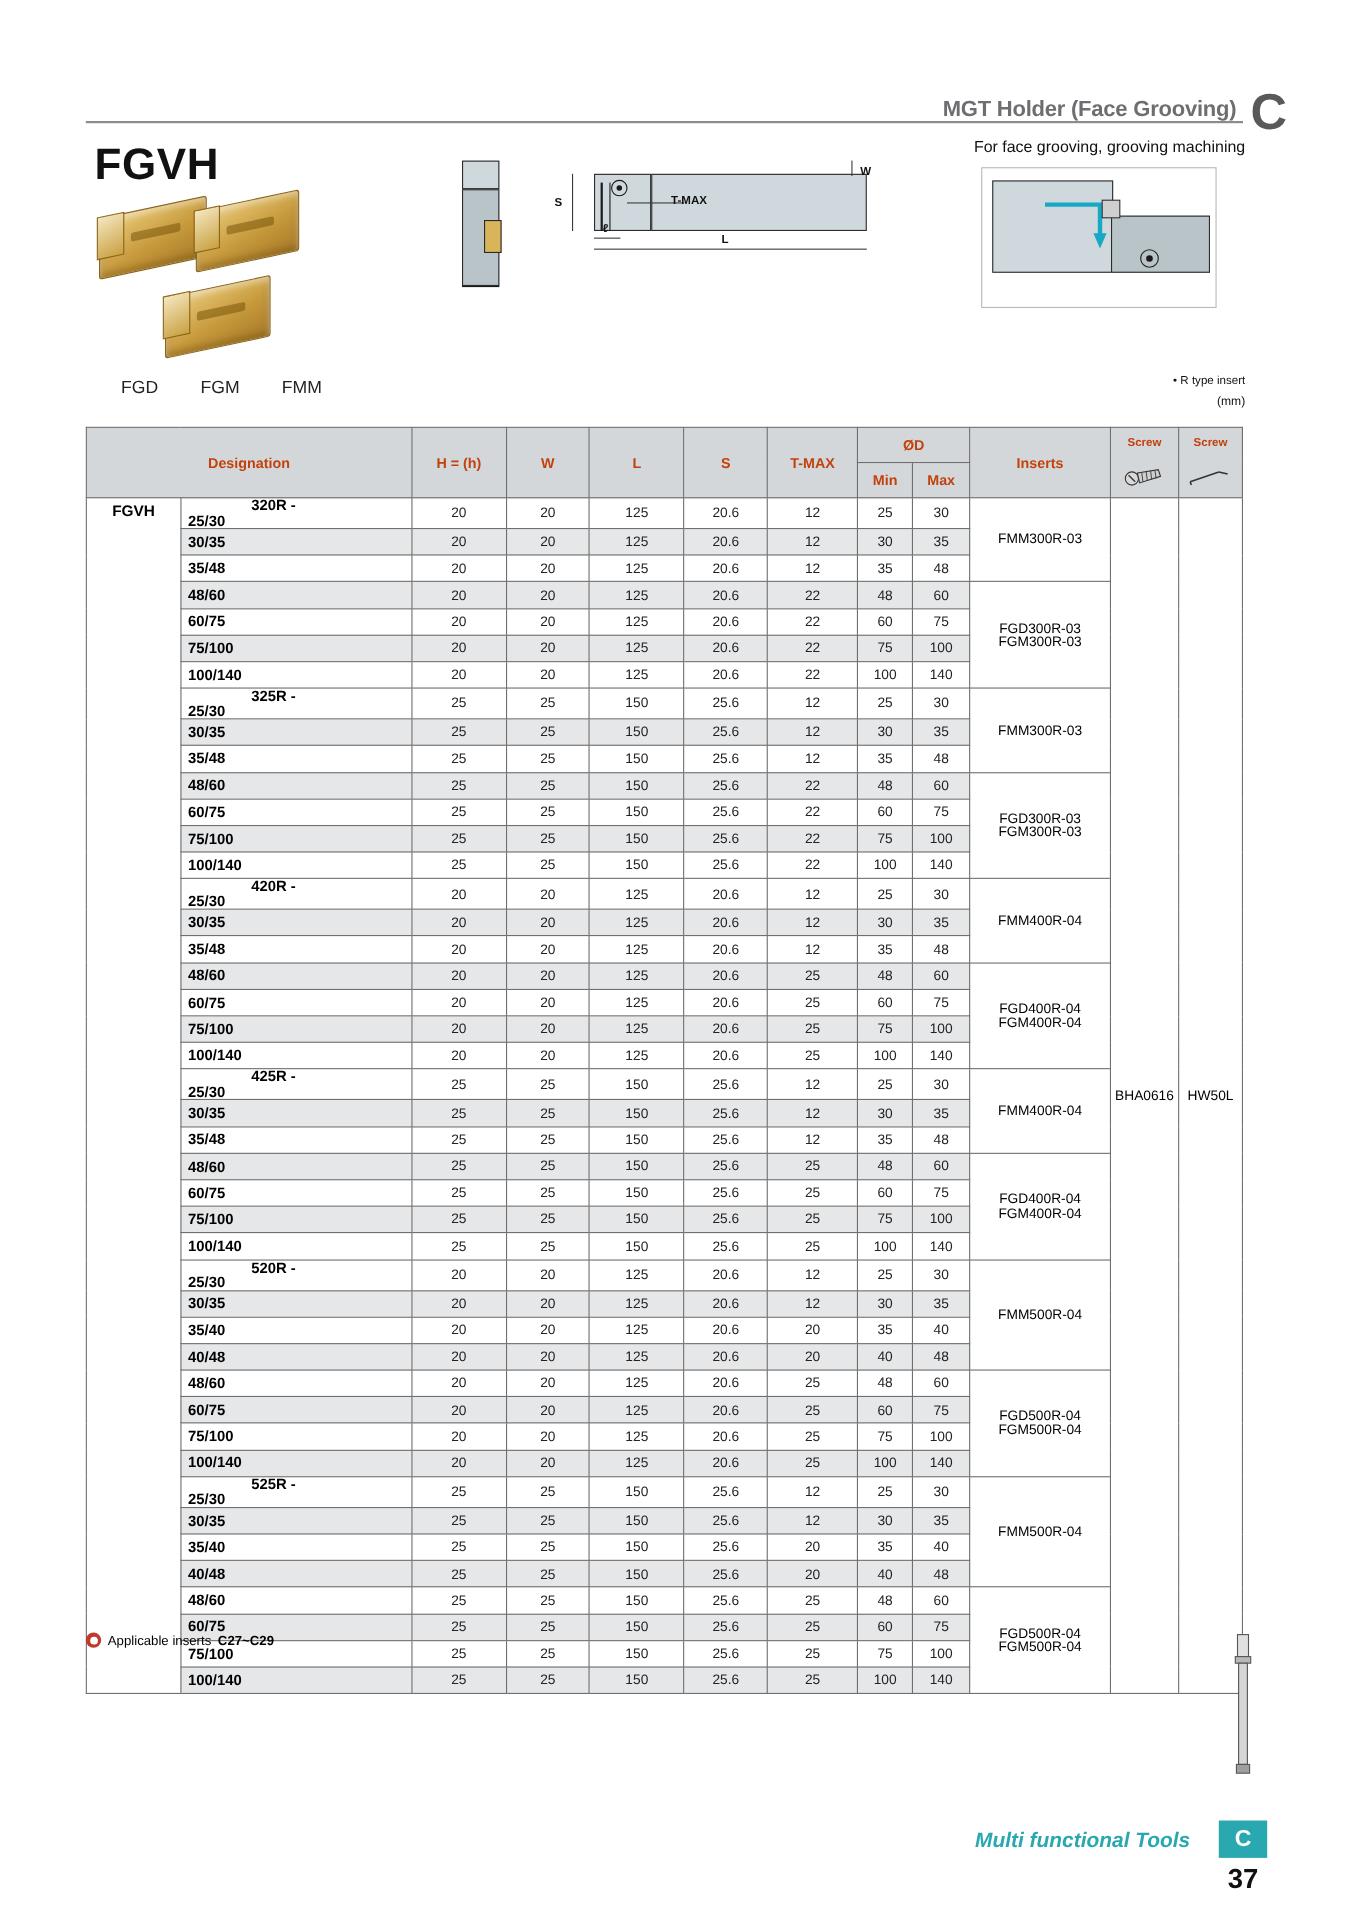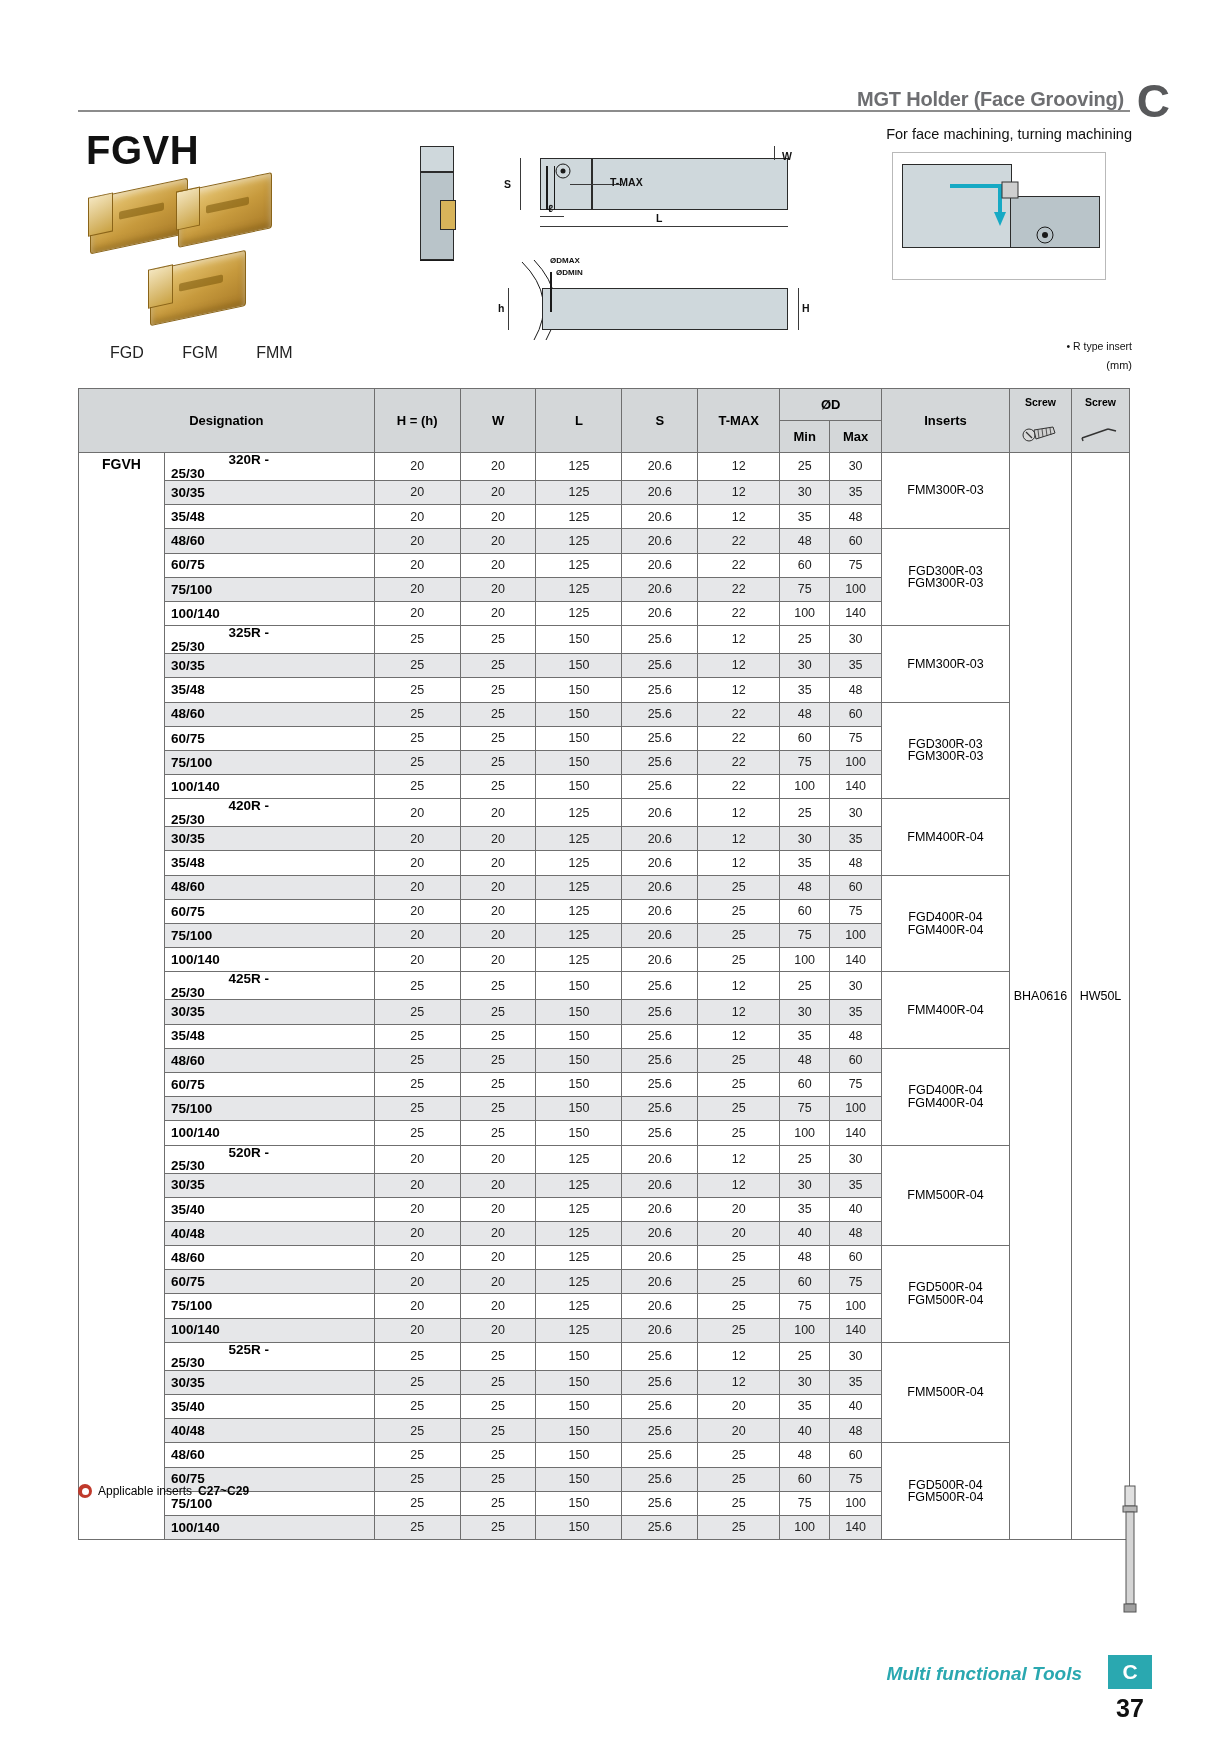--- a/index.html
+++ b/index.html
@@ -98,21 +98,21 @@
     padding:0;
     text-align:center;
     vertical-align:middle;
     height:24.2px;
     line-height:1;
   }
   thead th{
     background:#d4d7d9;
     font-weight:bold;
     font-size:13px;
-    color:#000000;
+    color:#c2410c;
   }
   thead th.tall{ height:64px; }
   thead th.half{ height:32px; }
 
   td.num{ font-size:12.5px; color:#222; }
   tr.alt td{ background:#e6e7e9; }
 
   td.fam{
     font-weight:bold; font-size:14px; text-align:left; padding-left:6px;
     border-right:none !important;
@@ -188,21 +188,21 @@
 
 <div class="page-header">
   <div class="header-title">MGT Holder (Face Grooving)</div>
   <div class="header-letter">C</div>
 </div>
 <div class="header-rule"></div>
 
 <div class="topband">
 
   <div class="fgvh-title">FGVH</div>
-  <div class="subtitle">For face machining, turning machining</div>
+  <div class="subtitle">For face grooving, grooving machining</div>
 
   <div class="insert-photo" style="left:90px; top:76px; width:98px; height:56px;">
     <div class="insert-body"></div>
     <div class="insert-tip"></div>
     <div class="insert-slot"></div>
   </div>
   <div class="insert-photo" style="left:178px; top:70px; width:94px; height:56px;">
     <div class="insert-body"></div>
     <div class="insert-tip"></div>
     <div class="insert-slot"></div>
@@ -249,38 +249,20 @@
     <div class="dl thin" style="left:276px; top:6px; width:1px; height:14px;"></div>
     <div class="dtext" style="left:284px; top:10px;">W</div>
 
     <div class="dl thin" style="left:42px; top:86px; width:248px; height:1px;"></div>
     <div class="dtext" style="left:158px; top:72px;">L</div>
 
     <div class="dl thin" style="left:42px; top:76px; width:24px; height:1px;"></div>
     <div class="dtext" style="left:50px; top:62px;">ℓ</div>
   </div>
 
-  <div class="drawing" style="left:498px; top:142px; width:320px; height:100px;">
-    <div class="dtext small" style="left:52px; top:2px;">ØDMAX</div>
-    <div class="dtext small" style="left:58px; top:14px;">ØDMIN</div>
-
-    <svg style="position:absolute; left:14px; top:4px;" width="76" height="86">
-      <path d="M10,4 Q46,40 22,82" fill="none" stroke="#1a1a1a" stroke-width="1"></path>
-      <path d="M22,2 Q58,40 34,82" fill="none" stroke="#1a1a1a" stroke-width="1"></path>
-    </svg>
-
-    <div class="shank" style="left:44px; top:34px; width:246px; height:42px;"></div>
-    <div class="dl" style="left:52px; top:18px; width:2px; height:40px;"></div>
-
-    <div class="dl thin" style="left:10px; top:34px; width:1px; height:42px;"></div>
-    <div class="dtext" style="left:0px; top:48px;">h</div>
-
-    <div class="dl thin" style="left:300px; top:34px; width:1px; height:42px;"></div>
-    <div class="dtext" style="left:304px; top:48px;">H</div>
-  </div>
 
   <div class="drawing" style="left:892px; top:40px; width:220px; height:140px;">
     <div style="position:absolute; left:0; top:0; width:214px; height:128px; border:1px solid #b9b9b9; background:#fff;"></div>
     <div class="shank" style="left:10px; top:12px; width:110px; height:84px;"></div>
     <div class="shank dark" style="left:118px; top:44px; width:90px; height:52px;"></div>
     <svg style="position:absolute; left:52px; top:24px;" width="110" height="70">
       <path d="M6,10 L56,10 L56,40" fill="none" stroke="#17a9c4" stroke-width="4"></path>
       <path d="M50,36 L56,50 L62,36 Z" fill="#17a9c4"></path>
       <rect x="58" y="6" width="16" height="16" fill="#cfcfcf" stroke="#333" stroke-width="1"></rect>
     </svg>

